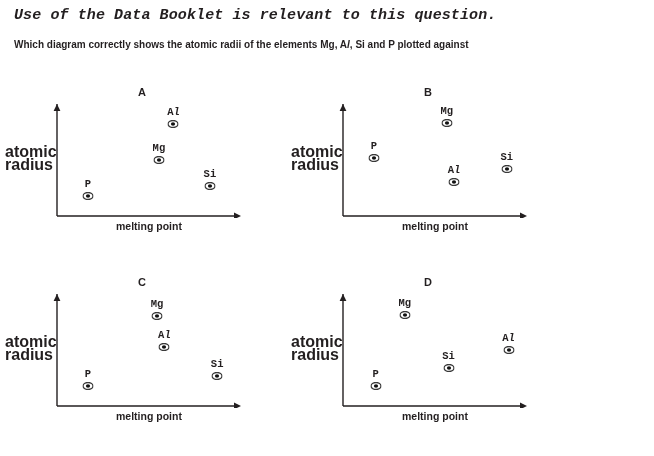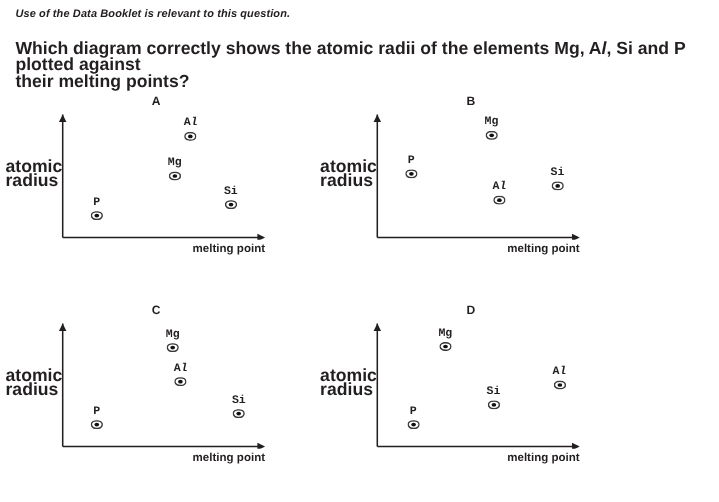--- a/index.html
+++ b/index.html
@@ -16,33 +16,34 @@
     font-family: "Liberation Sans", sans-serif;
     color: #231f20;
     overflow: hidden;
   }
 
   
   #booklet-note {
     position: absolute;
     left: 14px;
     top: 7px;
-    font-size: 10px;
+    font-size: 15px;
     font-style: italic;
     font-weight: bold;
     letter-spacing: 0.1px;
     color: #231f20;
     white-space: nowrap;
+    font-family: Liberation Mono, monospace;
   }
   #question-text {
     position: absolute;
     left: 14px;
     top: 37px;
     width: 614px;
-    font-size: 16px;
+    font-size: 10px;
     font-weight: bold;
     line-height: 15px;
     color: #231f20;
   }
   #question-text .ital-l {
     font-style: italic;
     font-weight: bold;
   }
 
   
@@ -73,21 +74,21 @@
     font-weight: bold;
     line-height: 12.5px;
     color: #231f20;
     white-space: pre-line;
   }
   .axis-label-x {
     position: absolute;
     left: 57px;
     top: 136px;
     width: 184px;
-    text-align: right;
+    text-align: center;
     font-size: 10.5px;
     font-weight: bold;
     color: #231f20;
   }
 
   .plot-svg {
     position: absolute;
     left: 48px;
     top: 14px;
     width: 200px;
@@ -117,21 +118,20 @@
   }
 </style>
 </head>
 <body>
 
 <div id="booklet-note">Use of the Data Booklet is relevant to this question.</div>
 
 <div id="question-text">
   <span>Which diagram correctly shows the atomic radii of the elements Mg, A</span><span class="ital-l">l</span><span>, Si and P plotted against</span>
   <br>
-  <span>their melting points?</span>
 </div>
 
 <div class="chart-area" id="chart-A">
   <div class="chart-letter">A</div>
   <div class="axis-label-y">atomic
 radius</div>
   <div class="axis-label-x">melting point</div>
   <svg class="plot-svg" viewBox="0 0 200 120" preserveAspectRatio="none">
     <defs>
       <marker id="arrUpA" markerWidth="7" markerHeight="7" refX="3.5" refY="6" orient="auto">

